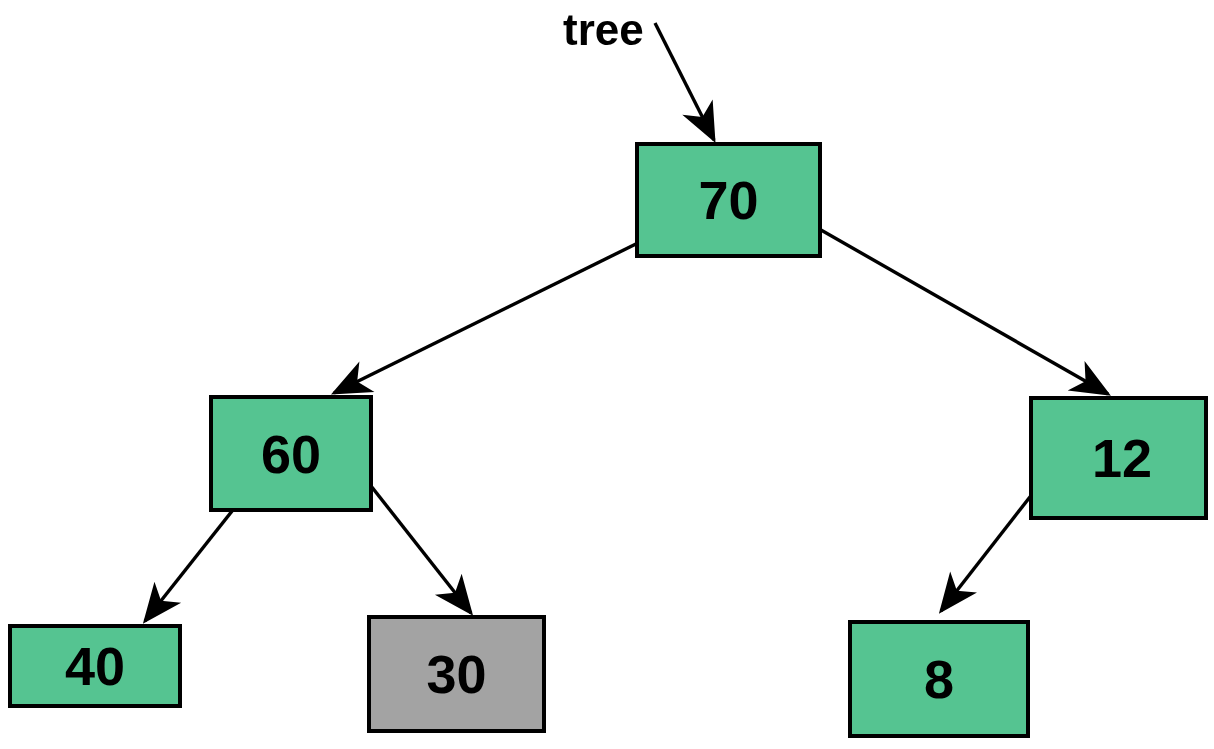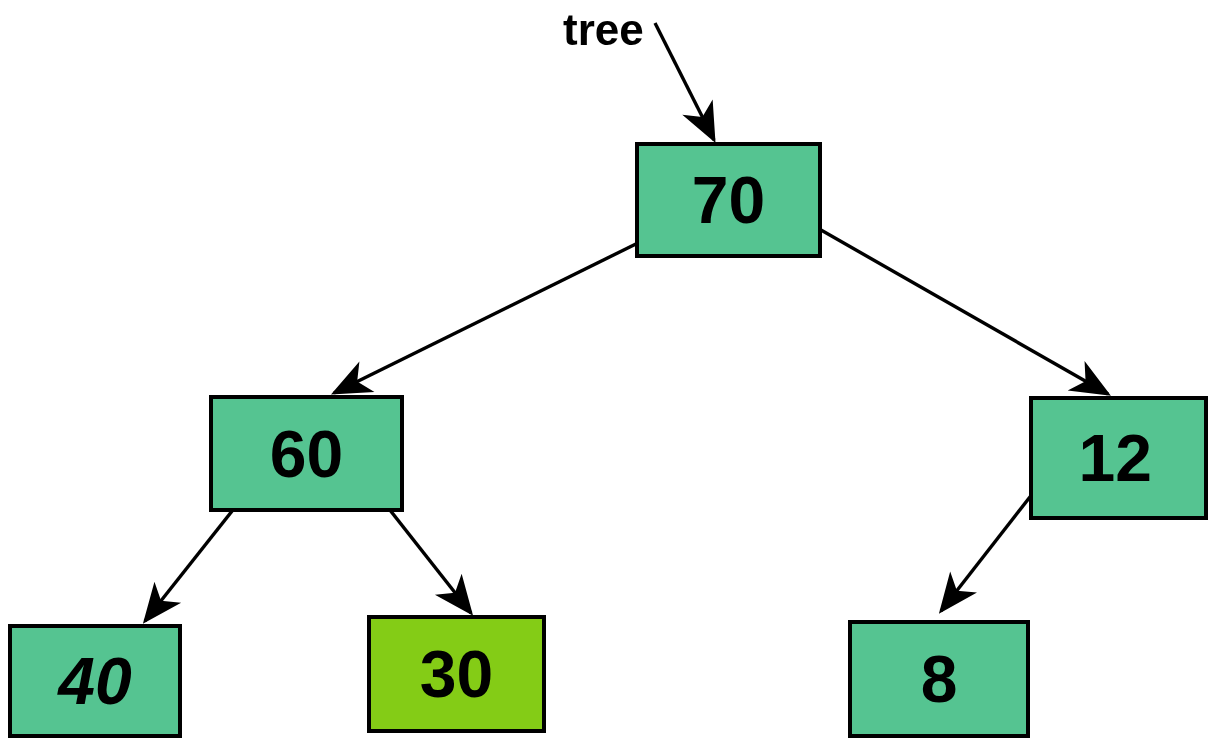--- a/index.html
+++ b/index.html
@@ -29,21 +29,21 @@
     background: #55c491;
     border: 4px solid #000000;
     display: flex;
     align-items: center;
     justify-content: center;
     z-index: 2;
   }
   .node-label {
     font-family: "Liberation Sans", sans-serif;
     font-weight: bold;
-    font-size: 66px;
+    font-size: 54px;
     line-height: 1;
     color: #000000;
     letter-spacing: 0px;
   }
   .node.align-right {
     justify-content: flex-end;
     padding-right: 52px;
   }
   .caption {
     position: absolute;
@@ -76,30 +76,30 @@
         <line x1="1058" y1="461" x2="941" y2="611" marker-end="url(#barb)" stroke="#000000"></line>
       </g>
   </svg>
 
   <div class="caption" style="left: 521px; top: 8px; margin-left: 42px;">tree</div>
 
   <div id="node-layer">
       <div class="node" style="left: 635px; top: 142px; width: 187px; height: 116px; background: rgb(85, 196, 145); border-color: rgb(0, 0, 0);">
         <span class="node-label" style="color: rgb(0, 0, 0);">70</span>
       </div>
-      <div class="node" style="left: 209px; top: 395px; width: 195px; height: 117px; background: rgb(85, 196, 145); border-color: rgb(0, 0, 0);">
+      <div class="node" style="left: 209px; top: 395px; width: 164px; height: 117px; background: rgb(85, 196, 145); border-color: rgb(0, 0, 0);">
         <span class="node-label" style="color: rgb(0, 0, 0);">60</span>
       </div>
       <div class="node align-right" style="left: 1029px; top: 396px; width: 179px; height: 124px; background: rgb(85, 196, 145); border-color: rgb(0, 0, 0);">
         <span class="node-label" style="color: rgb(0, 0, 0);">12</span>
       </div>
-      <div class="node" style="left: 8px; top: 624px; width: 174px; height: 114px; background: rgb(85, 196, 145); border-color: rgb(0, 0, 0); font-style: italic;">
+      <div class="node" style="left: 8px; top: 624px; width: 174px; height: 84px; background: rgb(85, 196, 145); border-color: rgb(0, 0, 0);">
         <span class="node-label" style="color: rgb(0, 0, 0);">40</span>
       </div>
-      <div class="node" style="left: 367px; top: 615px; width: 179px; height: 118px; background: #84cc16; border-color: rgb(0, 0, 0);">
+      <div class="node" style="left: 367px; top: 615px; width: 179px; height: 118px; background: #a3a3a3; border-color: rgb(0, 0, 0);">
         <span class="node-label" style="color: rgb(0, 0, 0);">30</span>
       </div>
       <div class="node" style="left: 848px; top: 620px; width: 182px; height: 118px; background: rgb(85, 196, 145); border-color: rgb(0, 0, 0);">
         <span class="node-label" style="color: rgb(0, 0, 0);">8</span>
       </div>
     </div>
 
 </div>
 
 </body></html>

